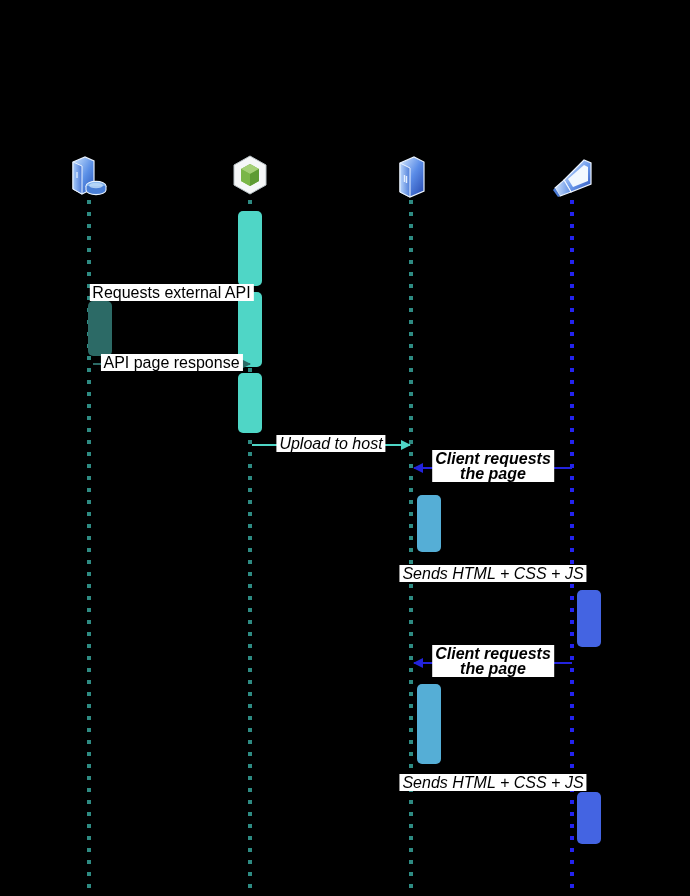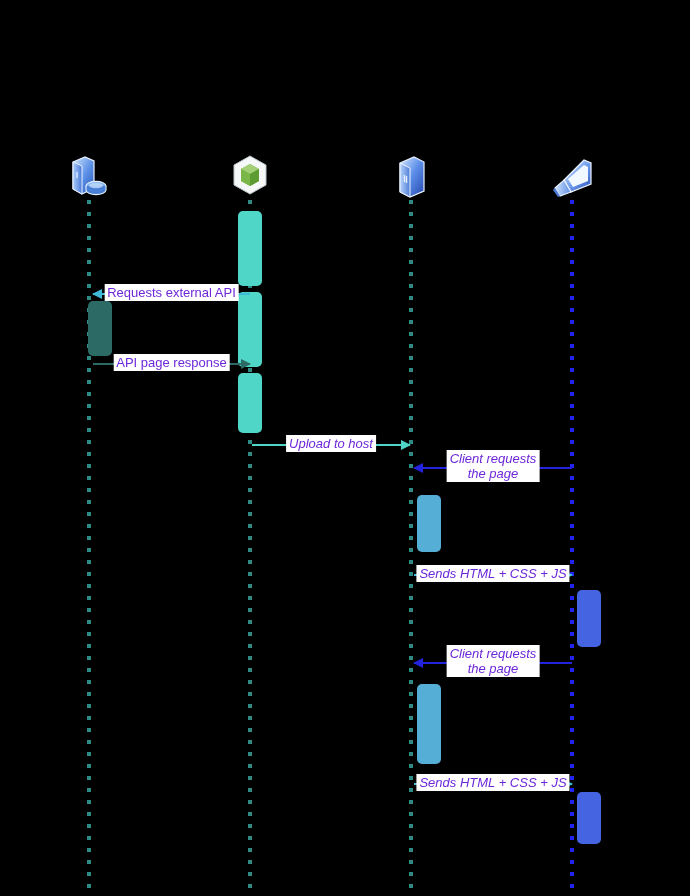--- a/index.html
+++ b/index.html
@@ -88,30 +88,30 @@
     left: -1px;
     border-right-width: 10px;
     border-right-style: solid;
   }
 
   .msg .label {
     position: absolute;
     left: 50%;
     transform: translateX(-50%);
     background: #ffffff;
-    color: #6d28d9;
-    font-size: 13px;
+    color: #000000;
+    font-size: 16px;
     line-height: 15px;
     padding: 1px 3px;
     white-space: pre;
     text-align: center;
   }
   .msg .label.italic { font-style: italic; }
   .msg .label.one-line { top: -9px; }
-  .msg .label.two-line { top: -17px; }
+  .msg .label.two-line { top: -17px; font-weight: bold; }
 
   
   .stroke-cyan     .line { background: #3fb9d6; }
   .stroke-cyan     .head { border-left-color: #3fb9d6; border-right-color: #3fb9d6; }
   .stroke-darkteal .line { background: #2c6a66; }
   .stroke-darkteal .head { border-left-color: #2c6a66; border-right-color: #2c6a66; }
   .stroke-turq     .line { background: #4fd6c6; }
   .stroke-turq     .head { border-left-color: #4fd6c6; border-right-color: #4fd6c6; }
   .stroke-blue     .line { background: #2323dd; }
   .stroke-blue     .head { border-left-color: #2323dd; border-right-color: #2323dd; }

